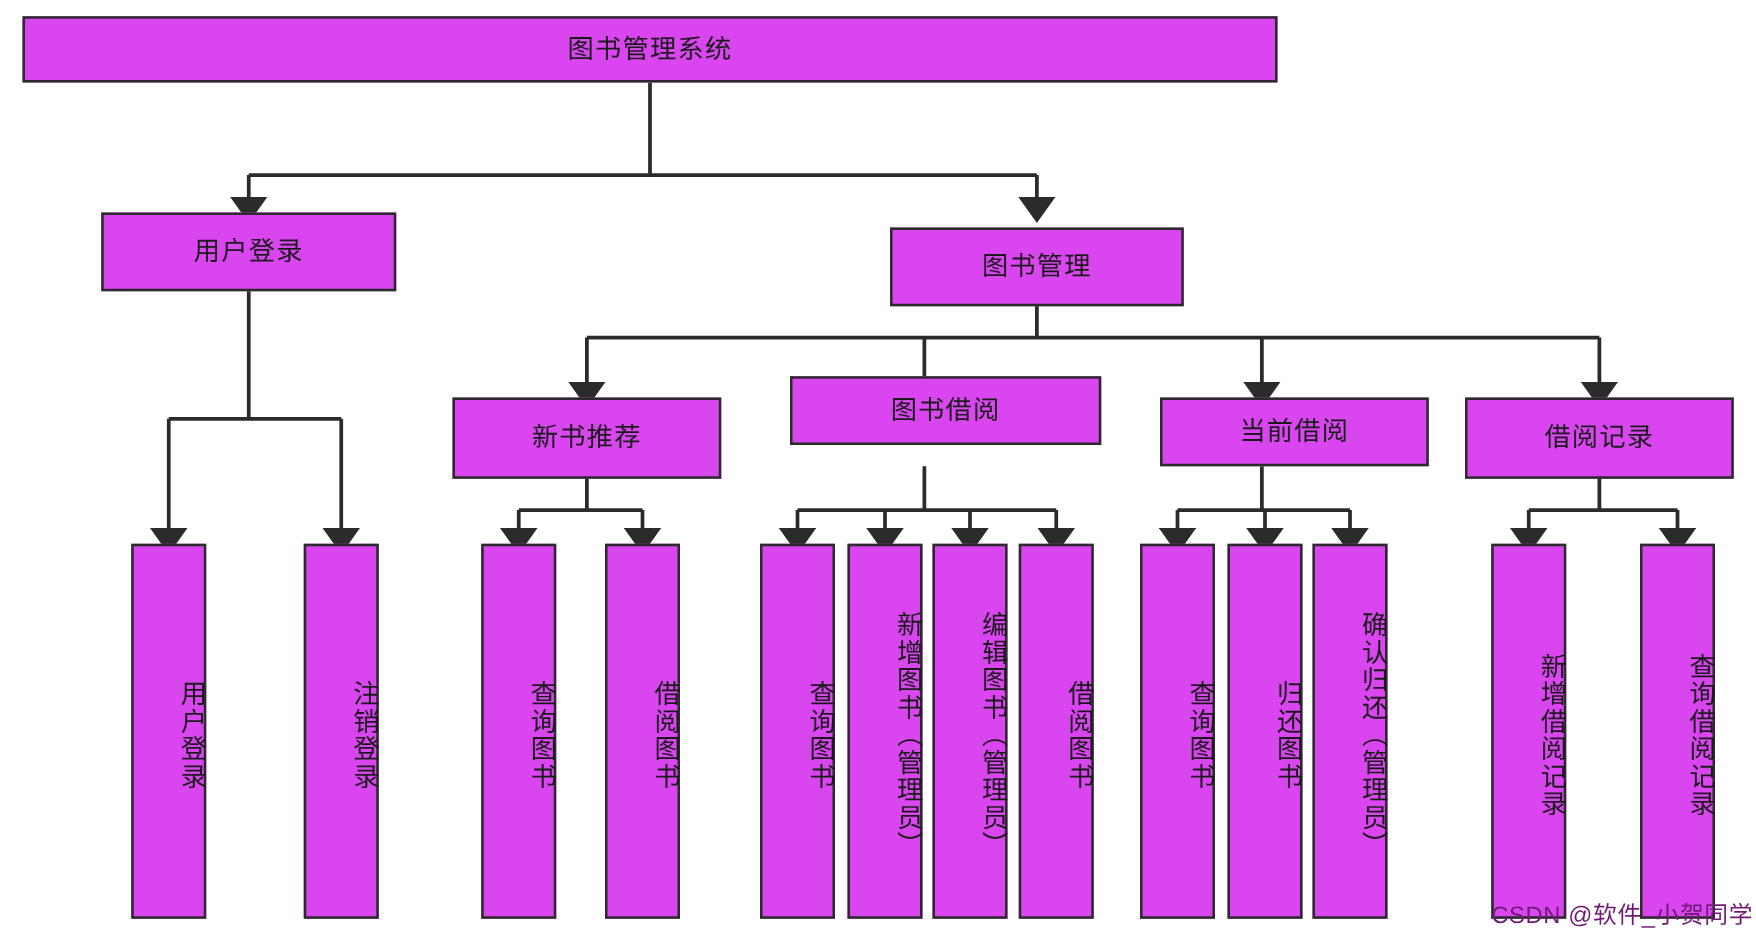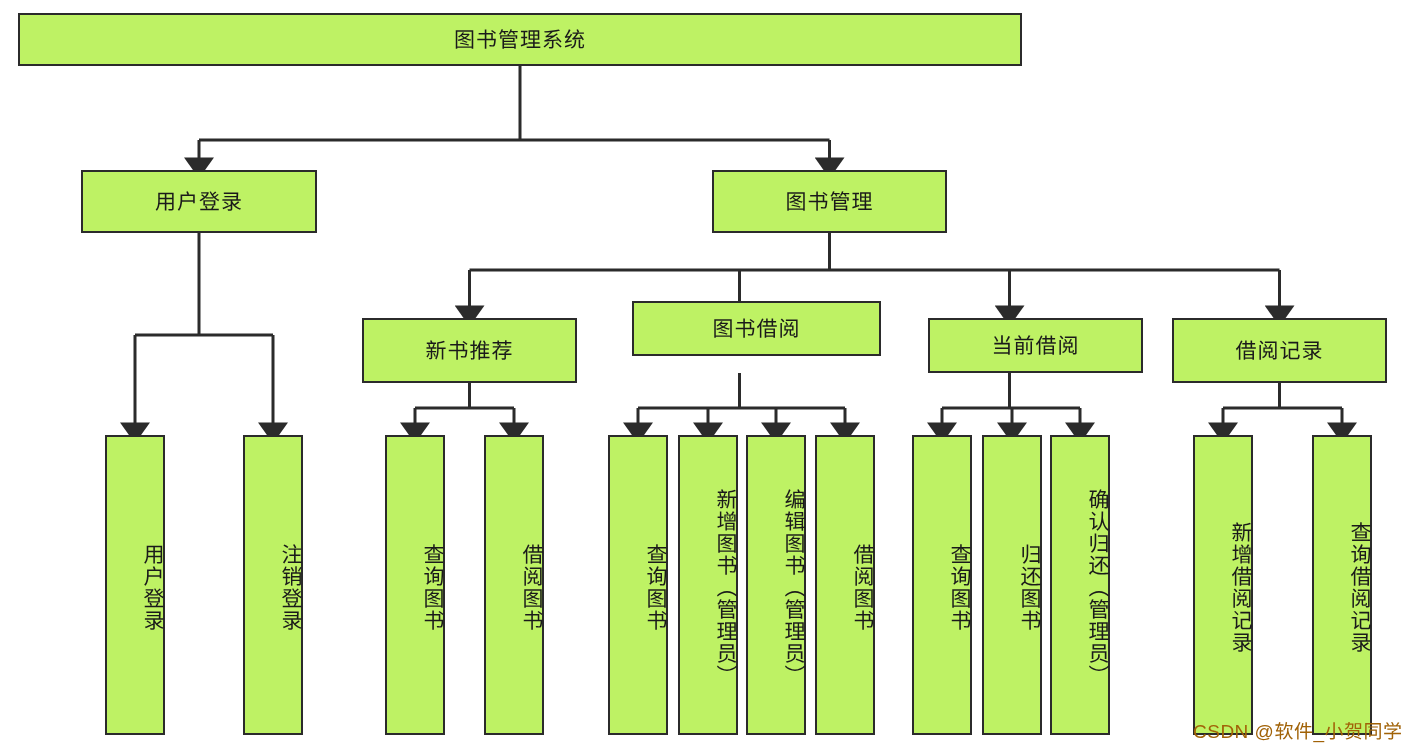--- a/index.html
+++ b/index.html
@@ -23,21 +23,21 @@
     position: absolute;
     left: 0;
     top: 0;
     width: 1405px;
     height: 747px;
   }
   .node {
     position: absolute;
     box-sizing: border-box;
     border: 2px solid #2b2b2b;
-    background: #bef264;
+    background: #d946ef;
     display: flex;
     align-items: center;
     justify-content: center;
     text-align: center;
     color: #1a1a1a;
     z-index: 2;
   }
   .node-root,
   .node-l2,
   .node-l3 {
@@ -117,21 +117,21 @@
       </g>
   </svg>
 
   <div id="nodes-layer">
       <div class="node node-root" style="left: 18px; top: 13px; width: 1004px; height: 53px;">
         <span class="node-text">图书管理系统</span>
       </div>
       <div class="node node-l2" style="left: 81px; top: 170px; width: 236px; height: 63px;">
         <span class="node-text">用户登录</span>
       </div>
-      <div class="node node-l2" style="left: 712px; top: 170px; width: 235px; height: 63px;">
+      <div class="node node-l2" style="left: 712px; top: 182px; width: 235px; height: 63px;">
         <span class="node-text">图书管理</span>
       </div>
       <div class="node node-l3" style="left: 362px; top: 318px; width: 215px; height: 65px;">
         <span class="node-text">新书推荐</span>
       </div>
       <div class="node node-l3" style="left: 632px; top: 301px; width: 249px; height: 55px;">
         <span class="node-text">图书借阅</span>
       </div>
       <div class="node node-l3" style="left: 928px; top: 318px; width: 215px; height: 55px;">
         <span class="node-text">当前借阅</span>
@@ -173,15 +173,15 @@
         <span class="leaf-text">确认归还（管理员）</span>
       </div>
       <div class="node node-leaf" style="left: 1193px; top: 435px; width: 60px; height: 300px;">
         <span class="leaf-text">新增借阅记录</span>
       </div>
       <div class="node node-leaf" style="left: 1312px; top: 435px; width: 60px; height: 300px;">
         <span class="leaf-text">查询借阅记录</span>
       </div>
     </div>
 
-  <div class="watermark" style="left: 1193px; top: 716px; color: #a16207;">CSDN @软件_小贺同学</div>
+  <div class="watermark" style="left: 1193px; top: 716px; color: #701a75;">CSDN @软件_小贺同学</div>
 
 </div>
 
 </body></html>

